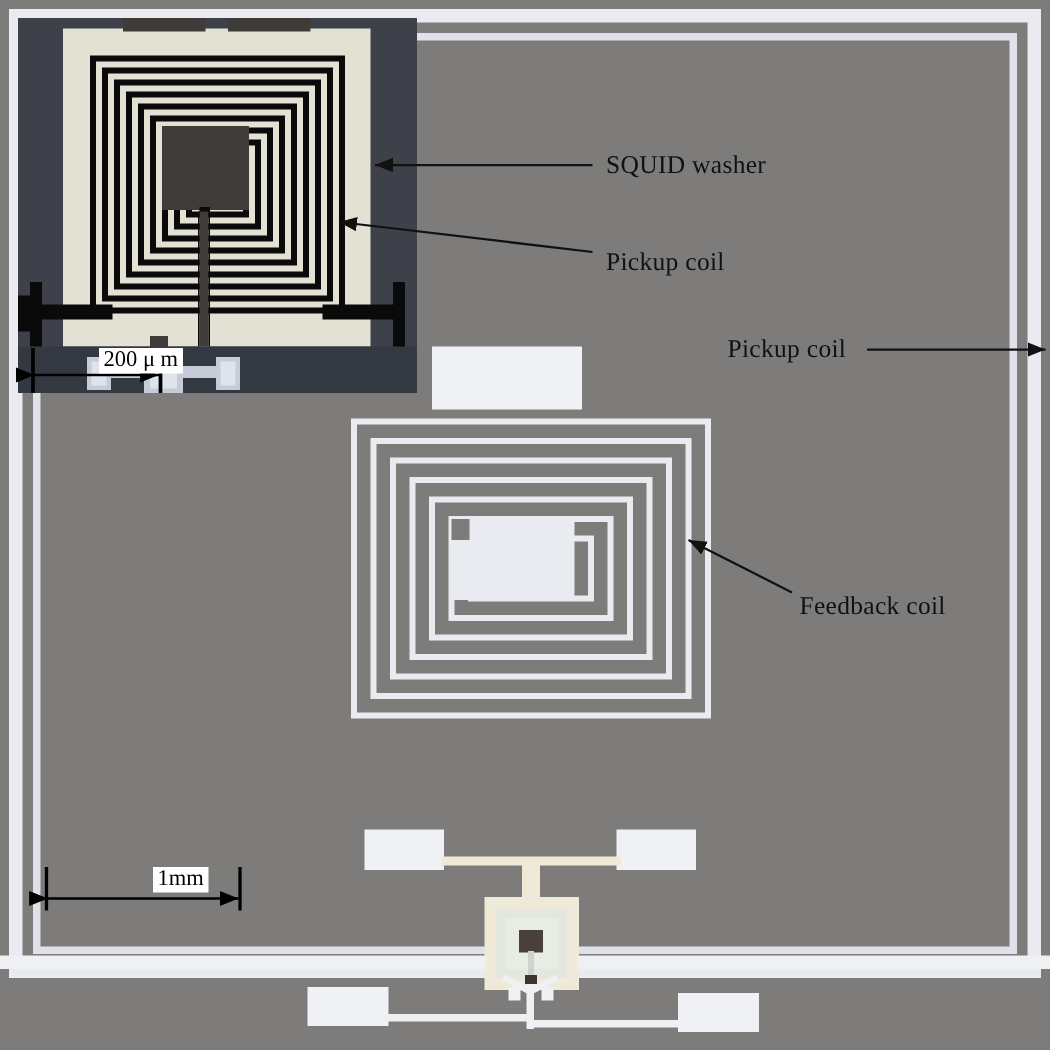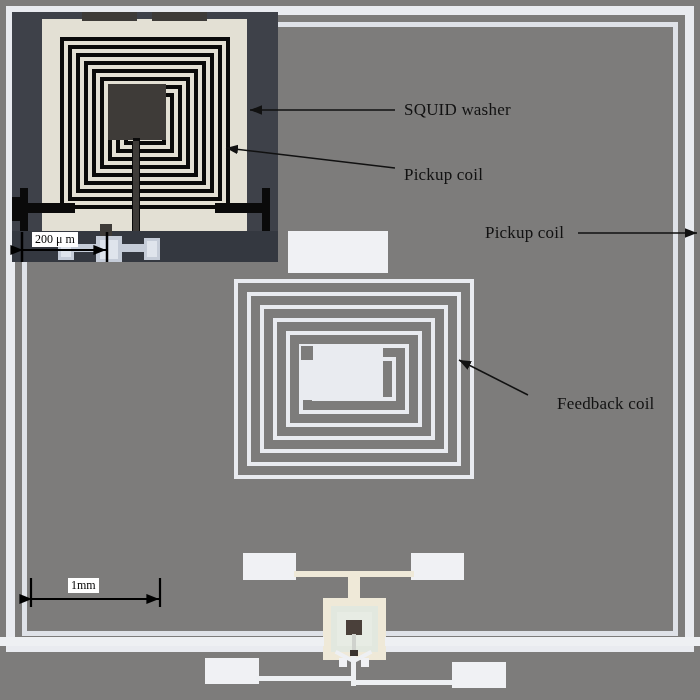--- a/index.html
+++ b/index.html
@@ -30,21 +30,21 @@
   .ring{position:absolute;box-sizing:border-box;border-style:solid;}
   .blk{position:absolute;background:#0a0a0a;}
   .dkgray{position:absolute;background:#3e3b38;}
   .jj{position:absolute;background:#c5ccd8;}
   .jjlt{position:absolute;background:#dfe4ec;}
 
   
   .label{position:absolute;color:#111;font-size:17px;white-space:nowrap;
          letter-spacing:.2px;}
   .scale-txt{position:absolute;background:#fff;color:#000;
-             padding:0 3px;font-size:12px;white-space:nowrap;z-index:12;}
+             padding:0 3px;font-size:15px;white-space:nowrap;z-index:12;margin-left:34px;}
   svg.ann{position:absolute;left:0;top:0;width:700px;height:700px;
           pointer-events:none;overflow:visible;}
 </style>
 </head>
 <body>
 
 <div id="stage">
 
   <div class="pickup-outer"></div>
   <div class="pickup-inner"></div>
@@ -159,18 +159,18 @@
     <line x1="23" y1="250" x2="106" y2="250" stroke="#000" stroke-width="1.8" marker-start="url(#ahs)" marker-end="url(#ahs)"></line>
 
     <line x1="31" y1="578" x2="31" y2="607" stroke="#000" stroke-width="2.2"></line>
     <line x1="160" y1="578" x2="160" y2="607" stroke="#000" stroke-width="2.2"></line>
     <line x1="32" y1="599" x2="159" y2="599" stroke="#000" stroke-width="1.8" marker-start="url(#ahs)" marker-end="url(#ahs)"></line>
   </svg>
 
   <div class="label" style="left:404px;top:100px;text-align:center;">SQUID washer</div>
   <div class="label" style="left:404px;top:165px;">Pickup coil</div>
   <div class="label" style="left:485px;top:223px;">Pickup coil</div>
-  <div class="label" style="left:533px;top:394px;margin-left:24px;">Feedback coil</div>
+  <div class="label" style="left:533px;top:394px;">Feedback coil</div>
 
   <div class="scale-txt" style="left:32px;top:232px;">200 μ m</div>
   <div class="scale-txt" style="left:68px;top:578px;">1mm</div>
 
 </div>
 
 </body></html>

